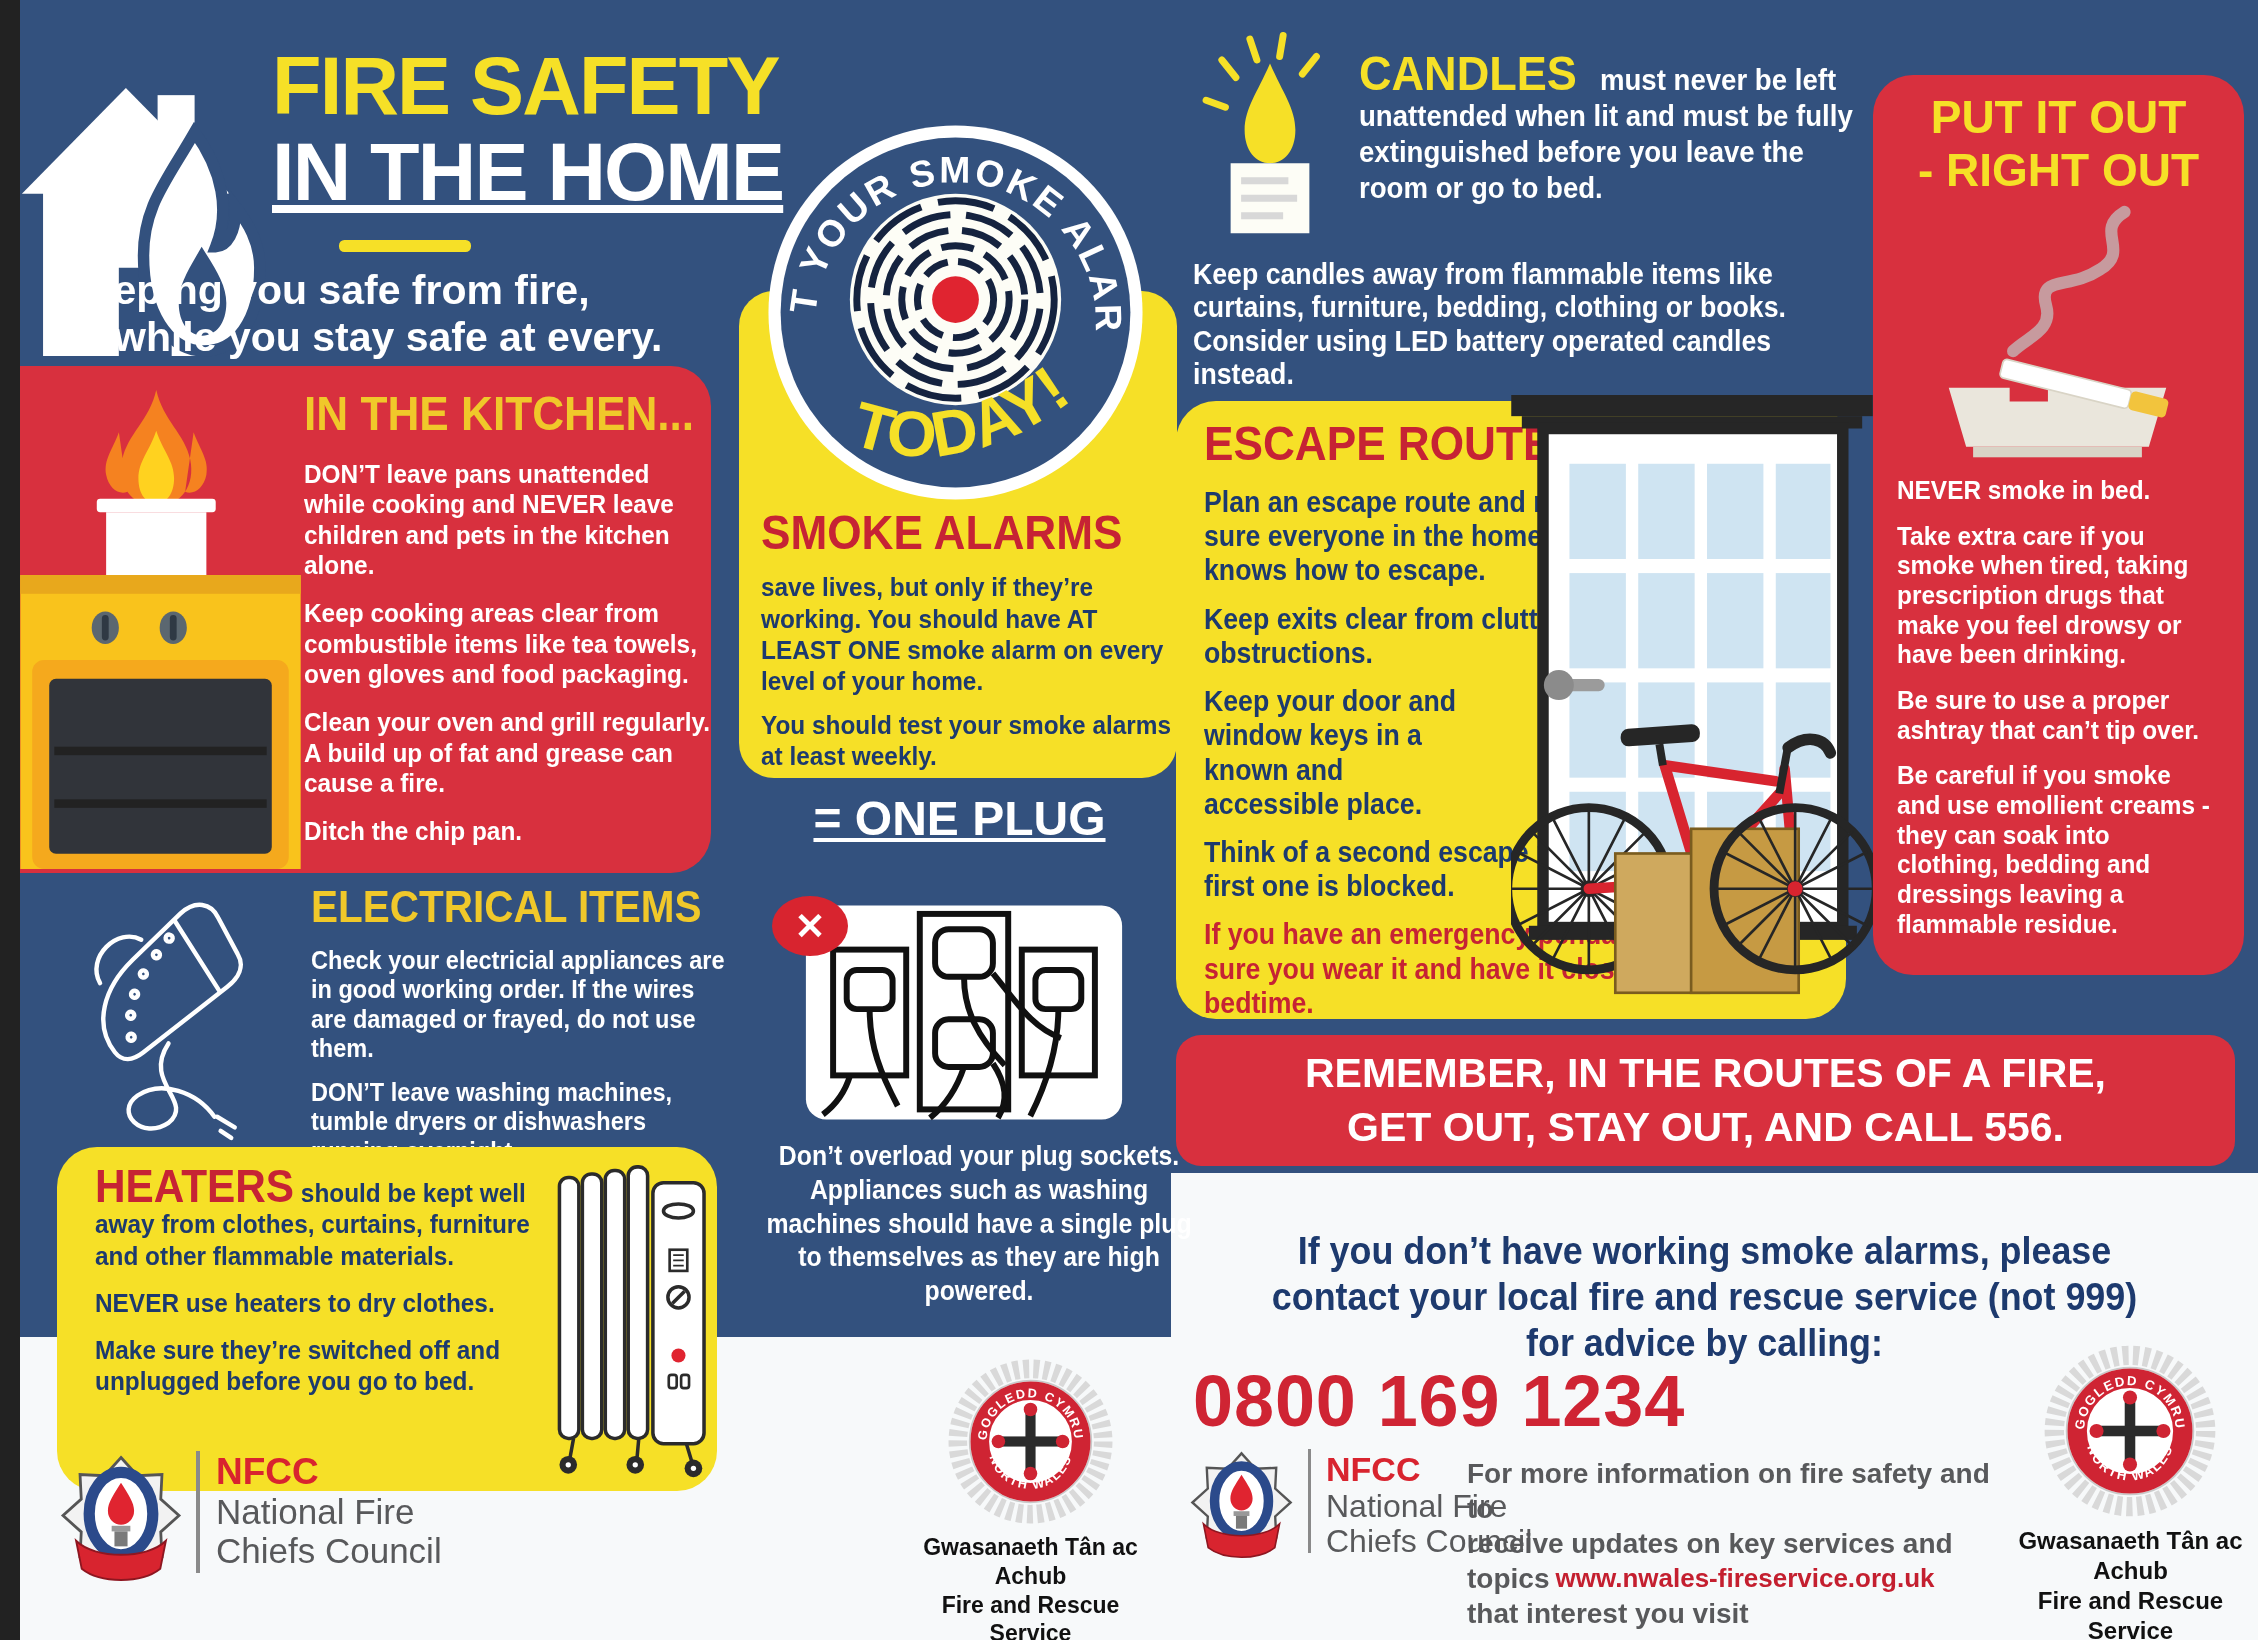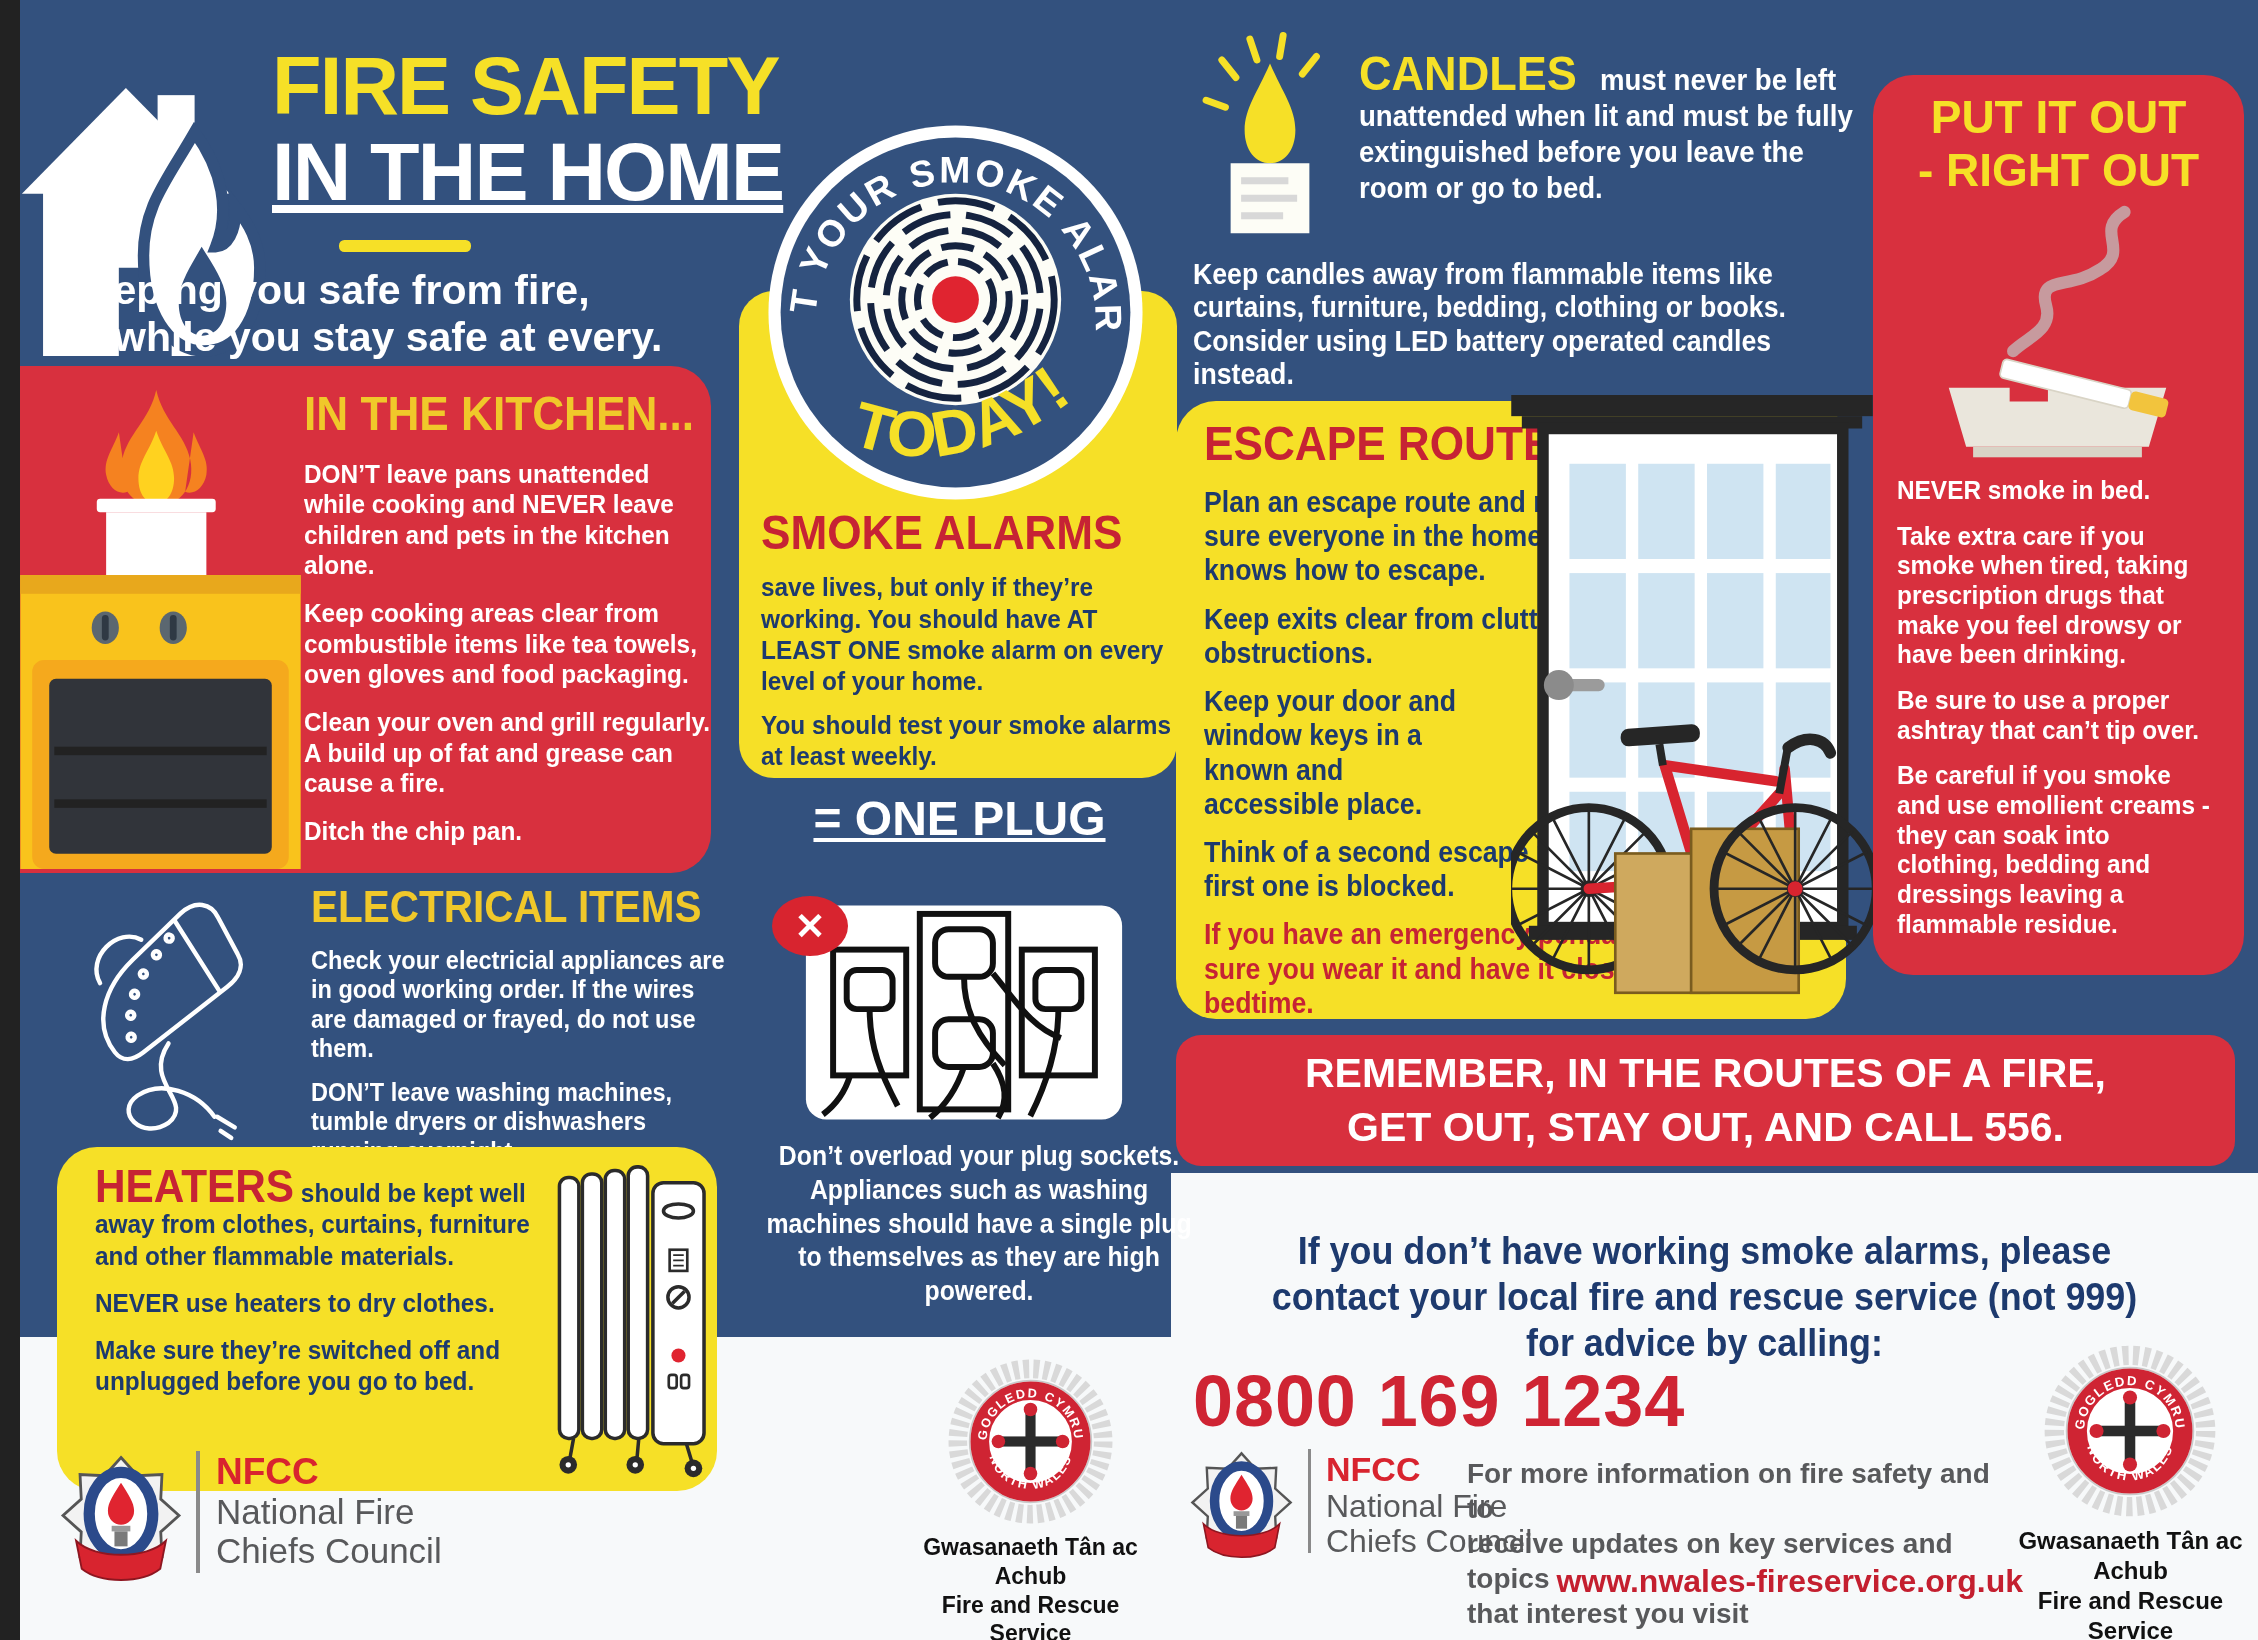--- a/index.html
+++ b/index.html
@@ -328,21 +328,21 @@
     <div>GET OUT, STAY OUT, AND CALL 556.</div>
   </div>
 
   <div class="abs t-navy prel cond-c" style="left:1173px;top:1228px;width:1023px;text-align:center;font-size:39px;line-height:1.18;">If you don’t have working smoke alarms, please
 contact your local fire and rescue service (not 999)
 for advice by calling:</div>
   <div class="abs" style="left:1173px;top:1360px;width:1023px;text-align:left;color:#cf2433;font-size:72px;letter-spacing:0.9px;">0800 169 1234</div>
   <div class="abs t-gray prel" style="left:1447px;top:1456px;width:556px;text-align:left;font-size:28px;line-height:1.25;">For more information on fire safety and to
 receive updates on key services and topics
 that interest you visit</div>
-  <div class="abs" style="left:1447px;top:1563px;width:556px;text-align:right;color:#c41f2f;font-size:32px;">www.nwales-fireservice.org.uk</div>
+  <div class="abs" style="left:1447px;top:1563px;width:556px;text-align:center;color:#c41f2f;font-size:26px;">www.nwales-fireservice.org.uk</div>
 
   <svg class="abs" style="left:926px;top:1357px;" width="169" height="169" viewBox="0 0 200 200">
     <circle cx="100" cy="100" r="86" fill="none" stroke="#d9d9d9" stroke-width="22" stroke-dasharray="7 5"></circle>
     <circle cx="100" cy="100" r="72" fill="#fff" stroke="#c9c9c9" stroke-width="2"></circle>
     <circle cx="100" cy="100" r="60" fill="#fff" stroke="#cf2433" stroke-width="22"></circle>
     <defs>
       <path id="nwTopM" d="M48,100 A52,52 0 0 1 152,100"></path>
       <path id="nwBotM" d="M50,106 A50,50 0 0 0 150,106"></path>
     </defs>
     <text font-family="Liberation Sans, sans-serif" font-weight="700" font-size="15" fill="#fff" letter-spacing="2">

